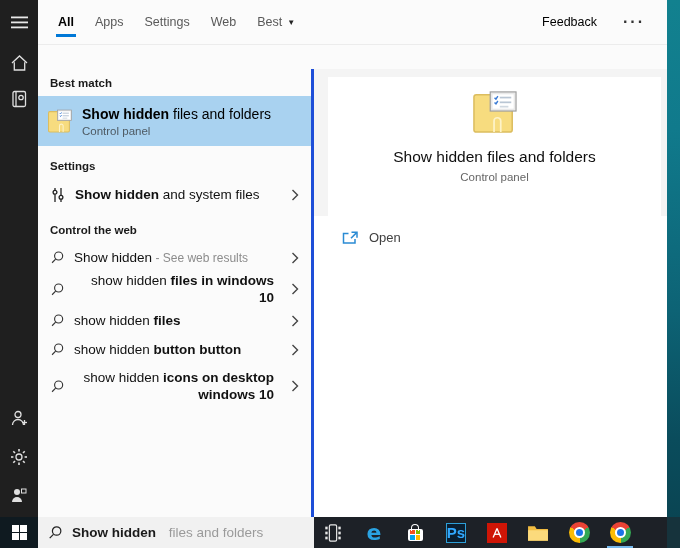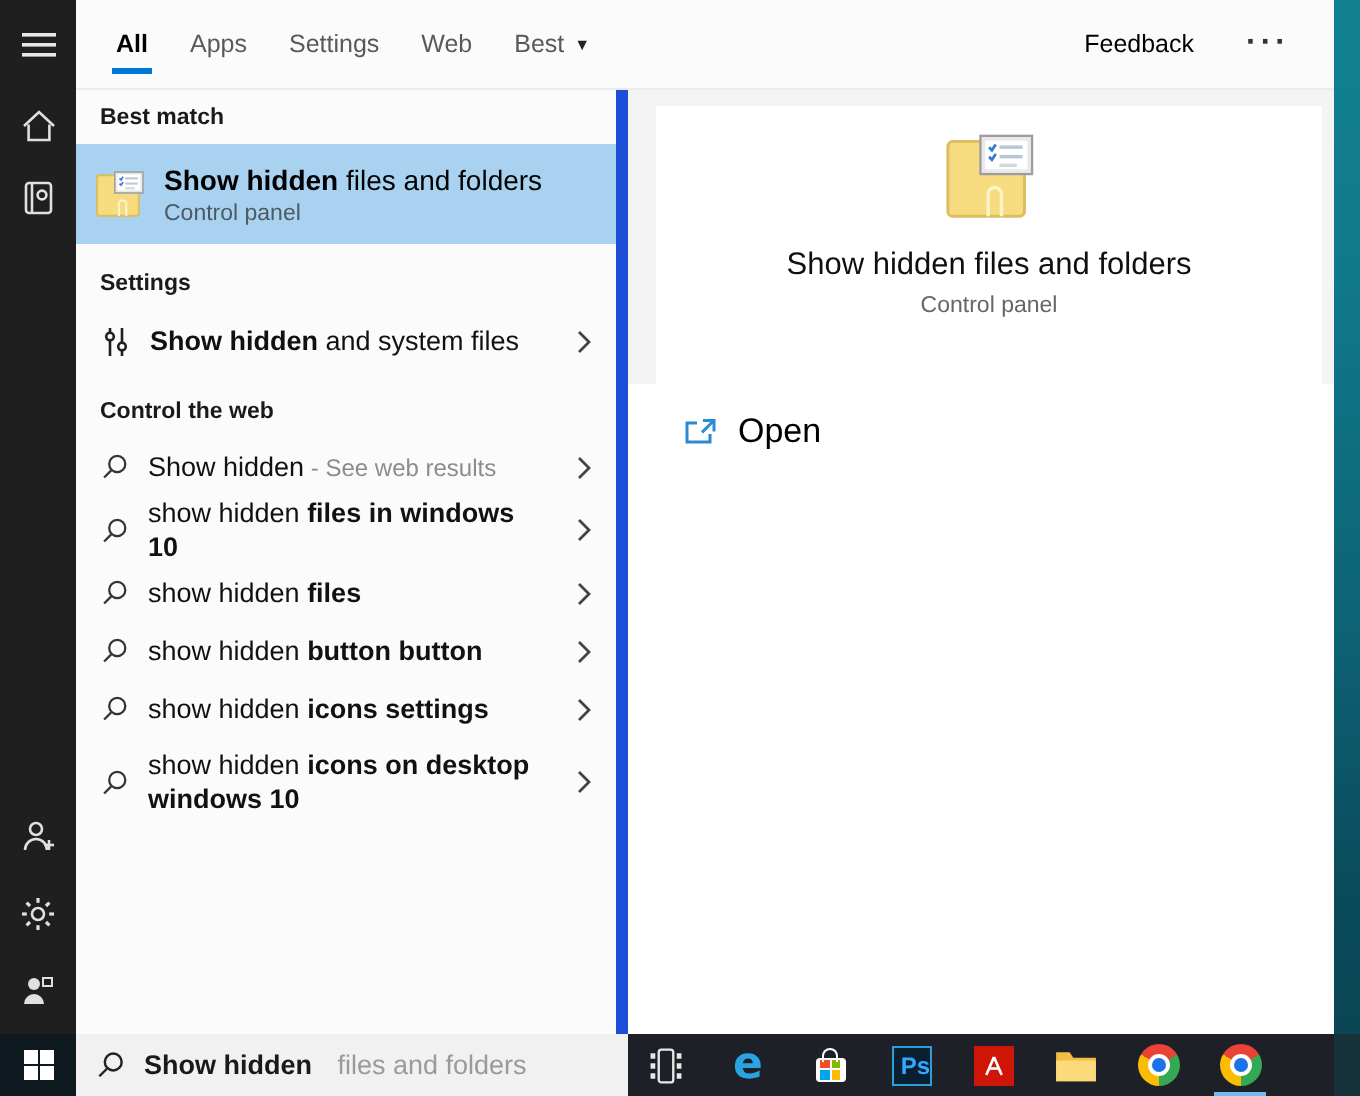--- a/index.html
+++ b/index.html
@@ -9,59 +9,59 @@
   
   .wallpaper{position:absolute;left:667px;top:0;width:13px;height:517px;
     background:linear-gradient(180deg,#12818f 0%,#107a8c 25%,#0d6375 60%,#0a4c5c 85%,#0a4553 100%);}
 
   
   .rail{position:absolute;left:0;top:0;width:38px;height:517px;background:#1f1f1f;}
   .rail-btn{position:absolute;left:0;width:38px;height:34px;display:flex;align-items:center;justify-content:center;}
   .rail-btn svg{display:block;}
 
   
-  .flyout{position:absolute;left:38px;top:0;width:629px;height:517px;display:flex;flex-direction:column;background:#fbfbfb;}
+  .flyout{position:absolute;left:38px;top:0;width:629px;height:517px;display:flex;flex-direction:column;background:#fbfbfb;gap:24px;}
 
   .tabbar{height:45px;min-height:45px;display:flex;align-items:center;padding:0 16px 0 20px;
     background:#fbfbfb;border-bottom:1px solid #ececec;box-sizing:border-box;}
   .tab{position:relative;height:100%;display:flex;align-items:center;margin-right:21px;
     font-size:12.5px;color:#595959;cursor:default;}
   .tab.active{color:#000;font-weight:700;}
   .tab.active::after{content:"";position:absolute;left:-2px;right:-2px;bottom:7px;height:3px;background:#0078d7;}
   .tab .caret{font-size:8px;color:#222;margin-left:5px;}
   .feedback{margin-left:auto;font-size:12.5px;color:#000000;}
   .dots{margin-left:26px;margin-right:6px;font-size:16px;font-weight:700;letter-spacing:2px;color:#333;line-height:10px;}
 
   .content{flex:1;display:flex;min-height:0;}
 
   
-  .results{width:276px;min-width:276px;box-sizing:border-box;border-right:6px solid #1d4ed8;background:#fbfbfb;}
+  .results{width:276px;min-width:276px;box-sizing:border-box;border-right:3px solid #1d4ed8;background:#fbfbfb;}
   .sec-header{font-size:11.5px;font-weight:700;color:#1a1a1a;padding:8px 12px 7px 12px;}
   .sec-header.tight{padding-top:14px;}
 
   .bm-row{height:50px;background:#a9d2f0;display:flex;align-items:center;padding:0 9px;gap:9px;box-sizing:border-box;}
   .bm-text{display:flex;flex-direction:column;}
   .bm-title{font-size:14px;color:#000;line-height:16px;}
   .bm-sub{font-size:11.5px;color:#4e5a63;margin-top:3px;}
   .b{font-weight:700;}
 
   .row{display:flex;align-items:center;min-height:29px;padding:0 12px;gap:9px;box-sizing:border-box;}
-  .row .txt{font-size:13.5px;color:#111;line-height:17px;max-width:200px;}
+  .row .txt{font-size:13.5px;color:#111;line-height:17px;max-width:200px;text-align:right;}
   .row .gray{color:#8c8c8c;font-size:12px;}
   .row .chev{margin-left:auto;display:flex;align-items:center;}
   .settings-row{min-height:31px;}
 
   
   .preview{flex:1;background:#fff;display:flex;flex-direction:column;min-width:0;}
   .preview-band{height:147px;min-height:147px;background:#f4f4f4;padding:8px 6px 0 14px;box-sizing:border-box;}
   .preview-card{background:#fff;height:139px;display:flex;flex-direction:column;align-items:center;box-sizing:border-box;}
   .pv-title{font-size:15.5px;color:#0f0f0f;margin-top:14px;}
   .pv-sub{font-size:11.5px;color:#666;margin-top:5px;}
   .open-row{display:flex;align-items:center;gap:11px;padding:14px 0 10px 27px;}
-  .open-row span{font-size:17px;color:#000000;}
+  .open-row span{font-size:13px;color:#404040;}
 
   
   .taskbar{position:absolute;left:0;top:517px;width:680px;height:31px;display:flex;background:#1d2127;}
   .start{width:38px;min-width:38px;display:flex;align-items:center;justify-content:center;background:#0f1a20;}
   .searchbox{width:276px;min-width:276px;background:#f1f1f1;display:flex;align-items:center;gap:9px;
     padding:0 10px;box-sizing:border-box;}
   .searchbox .typed{font-size:13.5px;font-weight:600;color:#1a1a1a;white-space:pre;}
   .searchbox .suggest{font-size:13.5px;color:#9a9a9a;white-space:pre;}
   .tb-icons{flex:1;display:flex;align-items:center;padding-left:7px;gap:17px;}
   .tb-icon{position:relative;width:24px;height:31px;display:flex;align-items:center;justify-content:center;}
@@ -70,21 +70,21 @@
 
   
   .edge-e{font-size:22px;line-height:22px;font-weight:700;color:#2aa3e2;font-family:"DejaVu Sans",sans-serif;}
   .store{position:relative;width:15px;height:12px;background:#fff;border-radius:2px;margin-top:4px;
     display:flex;align-items:center;justify-content:center;}
   .store::before{content:"";position:absolute;top:-5px;left:3.5px;width:6px;height:6px;border:1.5px solid #fff;
     border-bottom:none;border-radius:4px 4px 0 0;}
   .store-grid{display:grid;grid-template-columns:4.5px 4.5px;grid-template-rows:4.5px 4.5px;gap:1px;}
   .sq1{background:#f25022;}.sq2{background:#7fba00;}.sq3{background:#00a4ef;}.sq4{background:#ffb900;}
   .ps{width:20px;height:20px;background:#0a1f31;border:1px solid #2d9fd8;box-sizing:border-box;
-    display:flex;align-items:center;justify-content:flex-end;font-size:12px;font-weight:700;color:#31a8ff;}
+    display:flex;align-items:center;justify-content:flex-end;font-size:15px;font-weight:700;color:#31a8ff;}
   .acro{width:20px;height:20px;background:#cf1506;display:flex;align-items:center;justify-content:center;}
   .chrome{position:relative;width:21px;height:21px;border-radius:50%;
     background:conic-gradient(from -60deg,#ea4335 0deg 120deg,#34a853 120deg 240deg,#fbbc05 240deg 360deg);}
   .chrome::before{content:"";position:absolute;left:5px;top:5px;width:11px;height:11px;border-radius:50%;background:#fff;}
   .chrome::after{content:"";position:absolute;left:7px;top:7px;width:7px;height:7px;border-radius:50%;background:#1a73e8;}
 </style>
 </head>
 <body>
 
 <div class="screen">
@@ -256,32 +256,20 @@
               <circle cx="9.2" cy="6.4" r="4.3" stroke="#333" stroke-width="1.2" fill="none"></circle>
               <line x1="6" y1="9.8" x2="2.2" y2="13.6" stroke="#333" stroke-width="1.2"></line>
             </svg>
           <span class="txt"><span>show hidden </span><span class="b">button button</span></span>
           <span class="chev">
               <svg width="8" height="12" viewBox="0 0 8 12" fill="none" stroke="#444" stroke-width="1.4">
                 <path d="M1.5 1 L6.5 6 L1.5 11"></path>
               </svg>
             </span>
         </div>
-        <div class="row">
-          <svg width="15" height="15" viewBox="0 0 16 16">
-              <circle cx="9.2" cy="6.4" r="4.3" stroke="#333" stroke-width="1.2" fill="none"></circle>
-              <line x1="6" y1="9.8" x2="2.2" y2="13.6" stroke="#333" stroke-width="1.2"></line>
-            </svg>
-          <span class="txt"><span>show hidden </span><span class="b">icons settings</span></span>
-          <span class="chev">
-              <svg width="8" height="12" viewBox="0 0 8 12" fill="none" stroke="#444" stroke-width="1.4">
-                <path d="M1.5 1 L6.5 6 L1.5 11"></path>
-              </svg>
-            </span>
-        </div>
         <div class="row" style="min-height:44px;">
           <svg width="15" height="15" viewBox="0 0 16 16">
               <circle cx="9.2" cy="6.4" r="4.3" stroke="#333" stroke-width="1.2" fill="none"></circle>
               <line x1="6" y1="9.8" x2="2.2" y2="13.6" stroke="#333" stroke-width="1.2"></line>
             </svg>
           <span class="txt"><span>show hidden </span><span class="b">icons on desktop windows 10</span></span>
           <span class="chev">
               <svg width="8" height="12" viewBox="0 0 8 12" fill="none" stroke="#444" stroke-width="1.4">
                 <path d="M1.5 1 L6.5 6 L1.5 11"></path>
               </svg>

